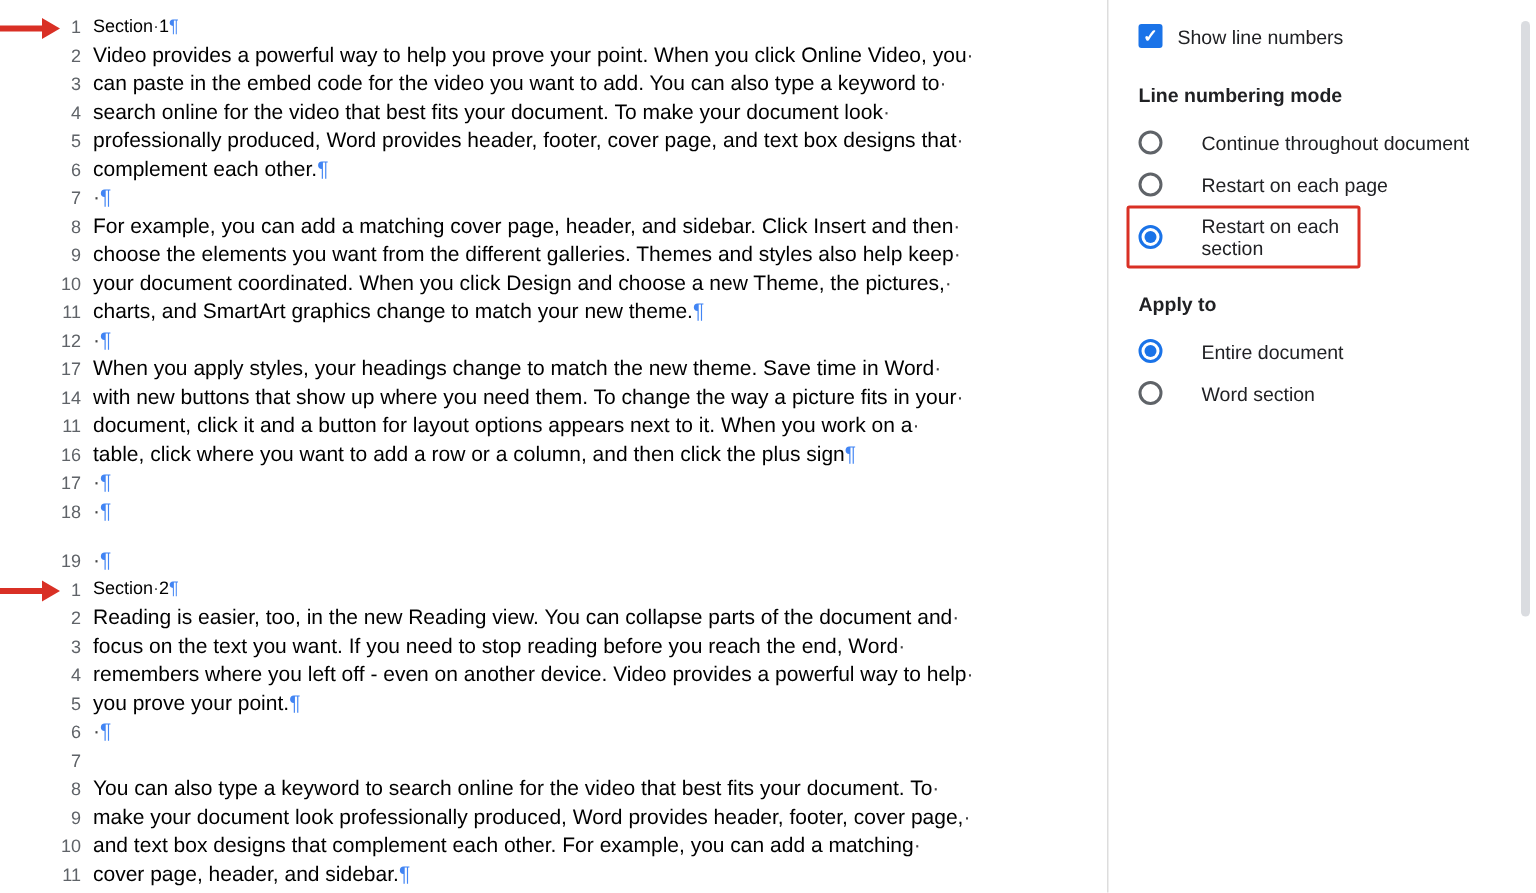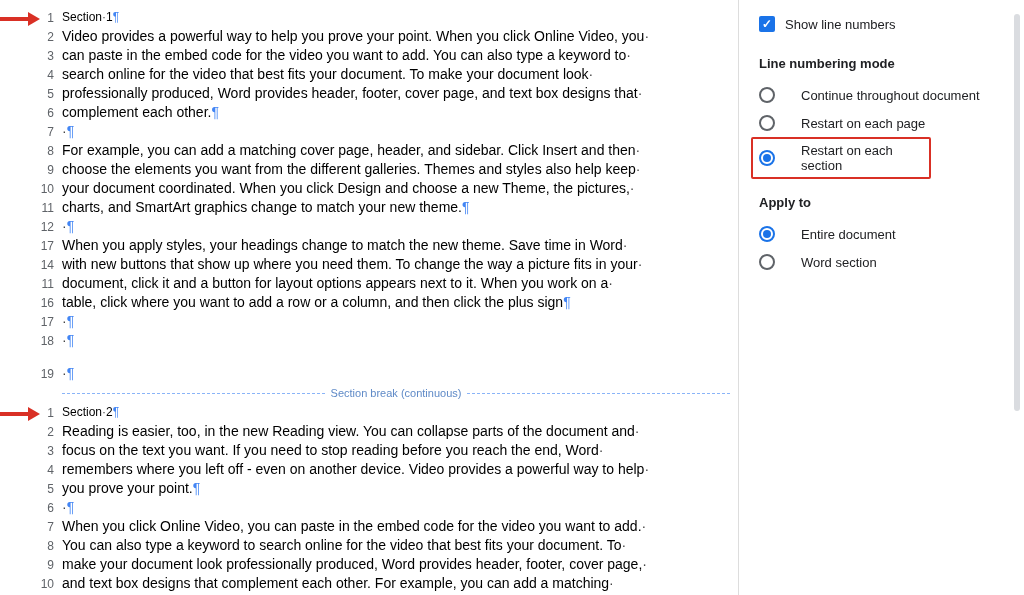--- a/index.html
+++ b/index.html
@@ -84,21 +84,21 @@
     width: 8px; height: 8px;
     border-radius: 50%;
     background: #1a73e8;
   }
   .highlight-box {
     border: 2px solid #d93025;
     border-radius: 2px;
     padding: 2px 6px;
     margin-left: -8px;
     display: inline-flex;
-    width: 180px;
+    width: 156px;
     justify-content: center;
   }
   
   .line {
     display: flex;
     align-items: flex-start;
     font-size: 14px;
     line-height: 18px;
     position: relative;
   }
@@ -249,25 +249,20 @@
       <span class="ln">18</span>
       <span class="txt"><span class="dot">·</span><span class="pil">¶</span></span>
     </div>
 
   <div class="gap"></div>
   <div class="line">
       <span class="ln">19</span>
       <span class="txt"><span class="dot">·</span><span class="pil">¶</span></span>
     </div>
 
-  <div class="section-break">
-    <span class="dash"></span>
-    <span class="sb-label">Section break (continuous)</span>
-    <span class="dash"></span>
-  </div>
 
   <div class="line heading">
     <div class="arrow-wrap" style="top:6px">
       <div class="arrow">
           <div class="arrow-line"></div>
           <div class="arrow-head"></div>
         </div>
     </div>
     <span class="ln">1</span>
     <span class="txt"><span>Section</span><span class="dot">·</span><span>2</span><span class="pil">¶</span></span>
@@ -287,21 +282,20 @@
   <div class="line">
       <span class="ln">5</span>
       <span class="txt"><span>you prove your point.</span><span class="pil">¶</span></span>
     </div>
   <div class="line">
       <span class="ln">6</span>
       <span class="txt"><span class="dot">·</span><span class="pil">¶</span></span>
     </div>
   <div class="line">
       <span class="ln">7</span>
-      <span class="txt"><span>When you click Online Video, you can paste in the embed code for the video you want to add.</span><span class="dot">·</span></span>
     </div>
   <div class="line">
       <span class="ln">8</span>
       <span class="txt"><span>You can also type a keyword to search online for the video that best fits your document. To</span><span class="dot">·</span></span>
     </div>
   <div class="line">
       <span class="ln">9</span>
       <span class="txt"><span>make your document look professionally produced, Word provides header, footer, cover page,</span><span class="dot">·</span></span>
     </div>
   <div class="line">

